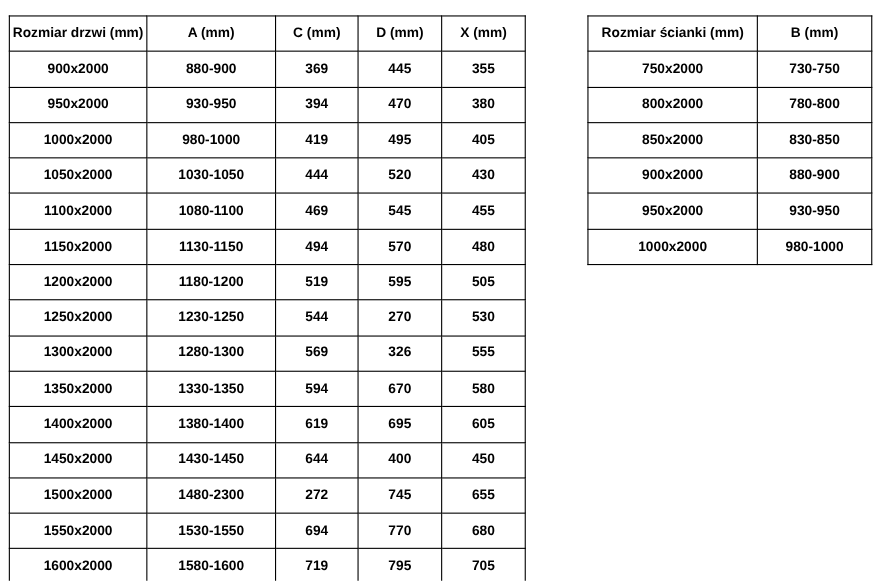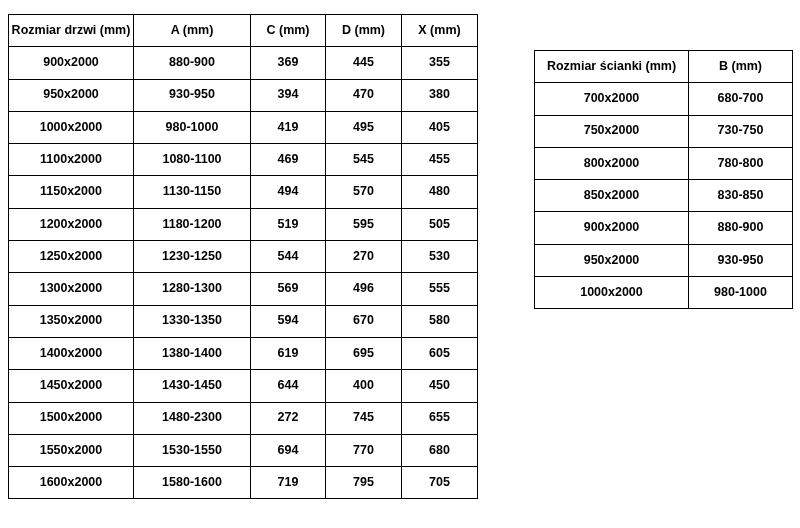--- a/index.html
+++ b/index.html
@@ -47,21 +47,20 @@
   #doors-table col.c1 { width: 117px; }
   #doors-table col.c2 { width: 75px; }
   #doors-table col.c3 { width: 76px; }
   #doors-table col.c4 { width: 76px; }
 
   
   #wall-table {
     position: absolute;
     left: 534px;
     top: 14px;
-    margin-top: 36px;
   }
   #wall-table col.w0 { width: 154px; }
   #wall-table col.w1 { width: 104px; }
 </style>
 </head>
 <body>
 
 <div class="page">
 
   <table class="spec" id="doors-table">
@@ -97,20 +96,27 @@
           <td>380</td>
         </tr>
         <tr>
           <td>1000x2000</td>
           <td>980-1000</td>
           <td>419</td>
           <td>495</td>
           <td>405</td>
         </tr>
         <tr>
+          <td>1050x2000</td>
+          <td>1030-1050</td>
+          <td>444</td>
+          <td>520</td>
+          <td>430</td>
+        </tr>
+        <tr>
           <td>1100x2000</td>
           <td>1080-1100</td>
           <td>469</td>
           <td>545</td>
           <td>455</td>
         </tr>
         <tr>
           <td>1150x2000</td>
           <td>1130-1150</td>
           <td>494</td>
@@ -128,21 +134,21 @@
           <td>1250x2000</td>
           <td>1230-1250</td>
           <td>544</td>
           <td>270</td>
           <td>530</td>
         </tr>
         <tr>
           <td>1300x2000</td>
           <td>1280-1300</td>
           <td>569</td>
-          <td>496</td>
+          <td>326</td>
           <td>555</td>
         </tr>
         <tr>
           <td>1350x2000</td>
           <td>1330-1350</td>
           <td>594</td>
           <td>670</td>
           <td>580</td>
         </tr>
         <tr>
@@ -189,24 +195,20 @@
         <col class="w1">
     </colgroup>
     <thead>
       <tr>
         <th>Rozmiar ścianki (mm)</th>
         <th>B (mm)</th>
       </tr>
     </thead>
     <tbody id="wall-body">
         <tr>
-          <td>700x2000</td>
-          <td>680-700</td>
-        </tr>
-        <tr>
           <td>750x2000</td>
           <td>730-750</td>
         </tr>
         <tr>
           <td>800x2000</td>
           <td>780-800</td>
         </tr>
         <tr>
           <td>850x2000</td>
           <td>830-850</td>

